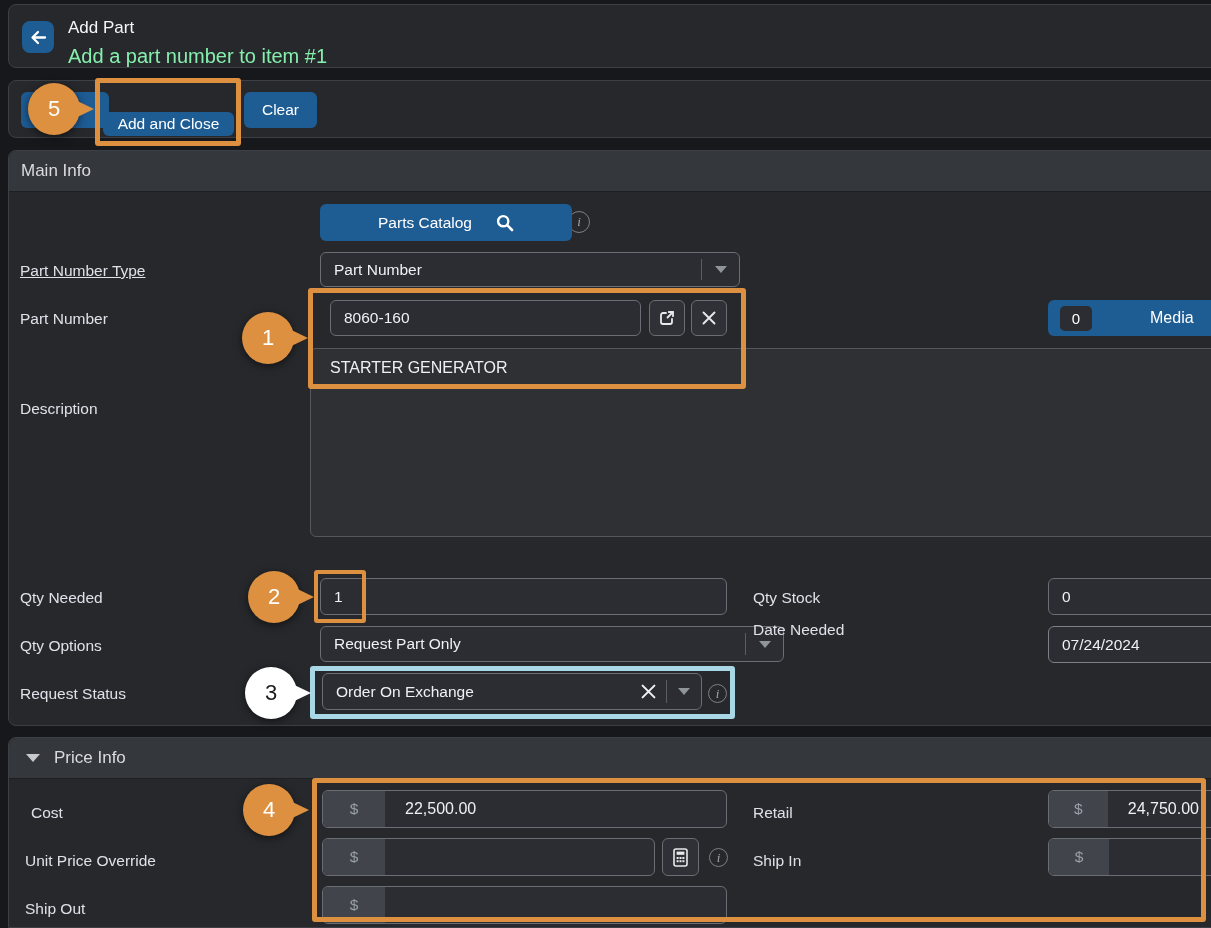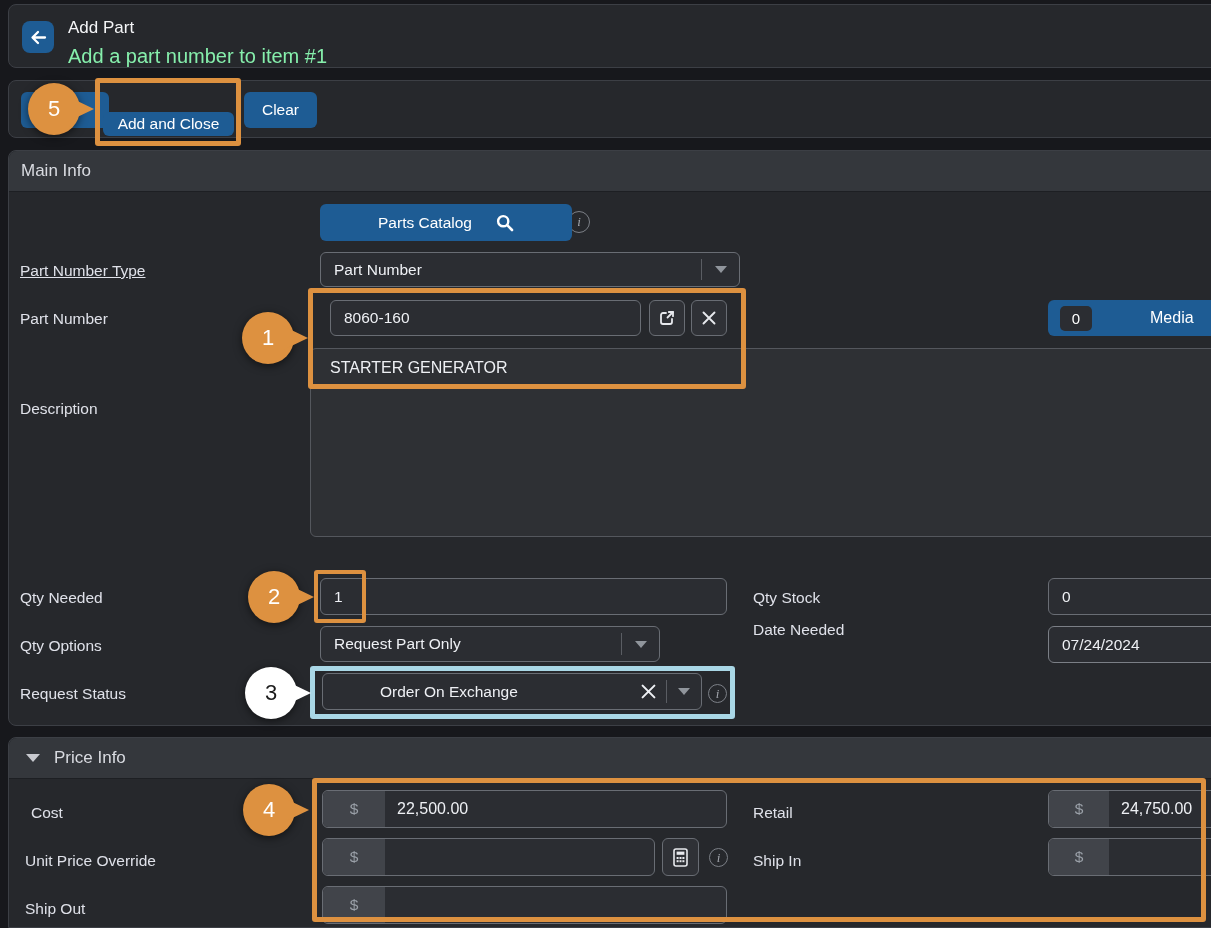--- a/index.html
+++ b/index.html
@@ -43,21 +43,21 @@
   }
   .sec-bar{
     position:absolute; left:0; top:0; right:0; height:41px; background:var(--bar);
     border-radius:8px 0 0 0; display:flex; align-items:center; padding-left:12px; gap:10px;
     font-size:17px; color:#d9dbe1; border-bottom:1px solid #1d1f23;
   }
   .tri-collapse{width:0; height:0; border-left:7px solid transparent; border-right:7px solid transparent; border-top:8px solid #c7c9cf;}
   
   .money{display:flex; align-items:stretch; background:var(--input-bg); border:1px solid var(--input-border); border-radius:6px; overflow:hidden;}
   .money .seg{width:62px; background:var(--seg); color:var(--muted); display:flex; align-items:center; justify-content:center; font-size:15.5px; border-radius:5px 0 0 5px;}
-  .money .mval{flex:1; display:flex; align-items:center; padding:0 12px; font-size:16px; white-space:nowrap;}
+  .money .mval{flex:1; display:flex; align-items:center; padding:0 20px; font-size:16px; white-space:nowrap;}
   
   .pin{position:absolute; width:52px; height:52px; z-index:30;}
   .pin .bubble{position:absolute; inset:0; border-radius:50%; background:var(--orange); box-shadow:0 2px 8px rgba(0,0,0,.55);}
   .pin .tip{position:absolute; left:39px; top:13px; width:0; height:0; border-top:13px solid transparent; border-bottom:13px solid transparent; border-left:27px solid var(--orange);}
   .pin .num{position:absolute; left:0; top:0; width:52px; height:52px; display:flex; align-items:center; justify-content:center; color:#fff; font-size:22px;}
   .pin.white .bubble{background:#fff;}
   .pin.white .tip{border-left-color:#fff;}
   .pin.white .num{color:#1b1b1b;}
   .hl-box{position:absolute; border:5px solid var(--orange); border-radius:3px; z-index:25; pointer-events:none;}
   .hl-box.blue{border-color:var(--hlblue);}
@@ -157,32 +157,32 @@
 <input class="input abs" readonly="" style="left: 1048px; top: 578px; width: 172px; height: 37px;" value="0">
 
 <div class="hl-box" style="left:314px; top:570px; width:52px; height:53px; border-width:4px;"></div>
 <div class="pin" style="left:248px; top:571px;">
   <span class="bubble"></span>
     <span class="tip"></span>
   <span class="num">2</span>
 </div>
 
 <div class="abs label" style="left:20px; top:637px;">Qty Options</div>
-<div class="select abs" style="left:320px; top:626px; width:340px; height:36px;align-items:center;">
+<div class="select abs" style="left:320px; top:626px; width:464px; height:36px;align-items:center;">
   <span class="val">Request Part Only</span>
   <span class="vdiv"></span>
   <span class="chev-zone">
       <span class="chev"></span>
     </span>
 </div>
 <div class="abs label" style="left:753px; top:621px;">Date Needed</div>
 <input class="input abs" readonly="" style="left: 1048px; top: 626px; width: 172px; height: 37px; border-color: rgb(123, 127, 134);" value="07/24/2024">
 
 <div class="abs label" style="left:20px; top:685px;">Request Status</div>
-<div class="combo abs" style="left:322px; top:673px; width:380px; height:37px; z-index:27;padding-left:44px;">
+<div class="combo abs" style="left:322px; top:673px; width:380px; height:37px; z-index:27;">
   <span class="val">Order On Exchange</span>
   <span style="width:36px; display:flex; align-items:center; justify-content:center; cursor:pointer;">
     <svg width="15" height="15" viewBox="0 0 14 14">
         <path d="M1.5 1.5 L12.5 12.5 M12.5 1.5 L1.5 12.5" stroke="#eef0f4" stroke-width="1.9" stroke-linecap="round"></path>
       </svg>
   </span>
   <span class="vdiv"></span>
   <span class="chev-zone" style="width:34px;">
       <span class="chev"></span>
     </span>

